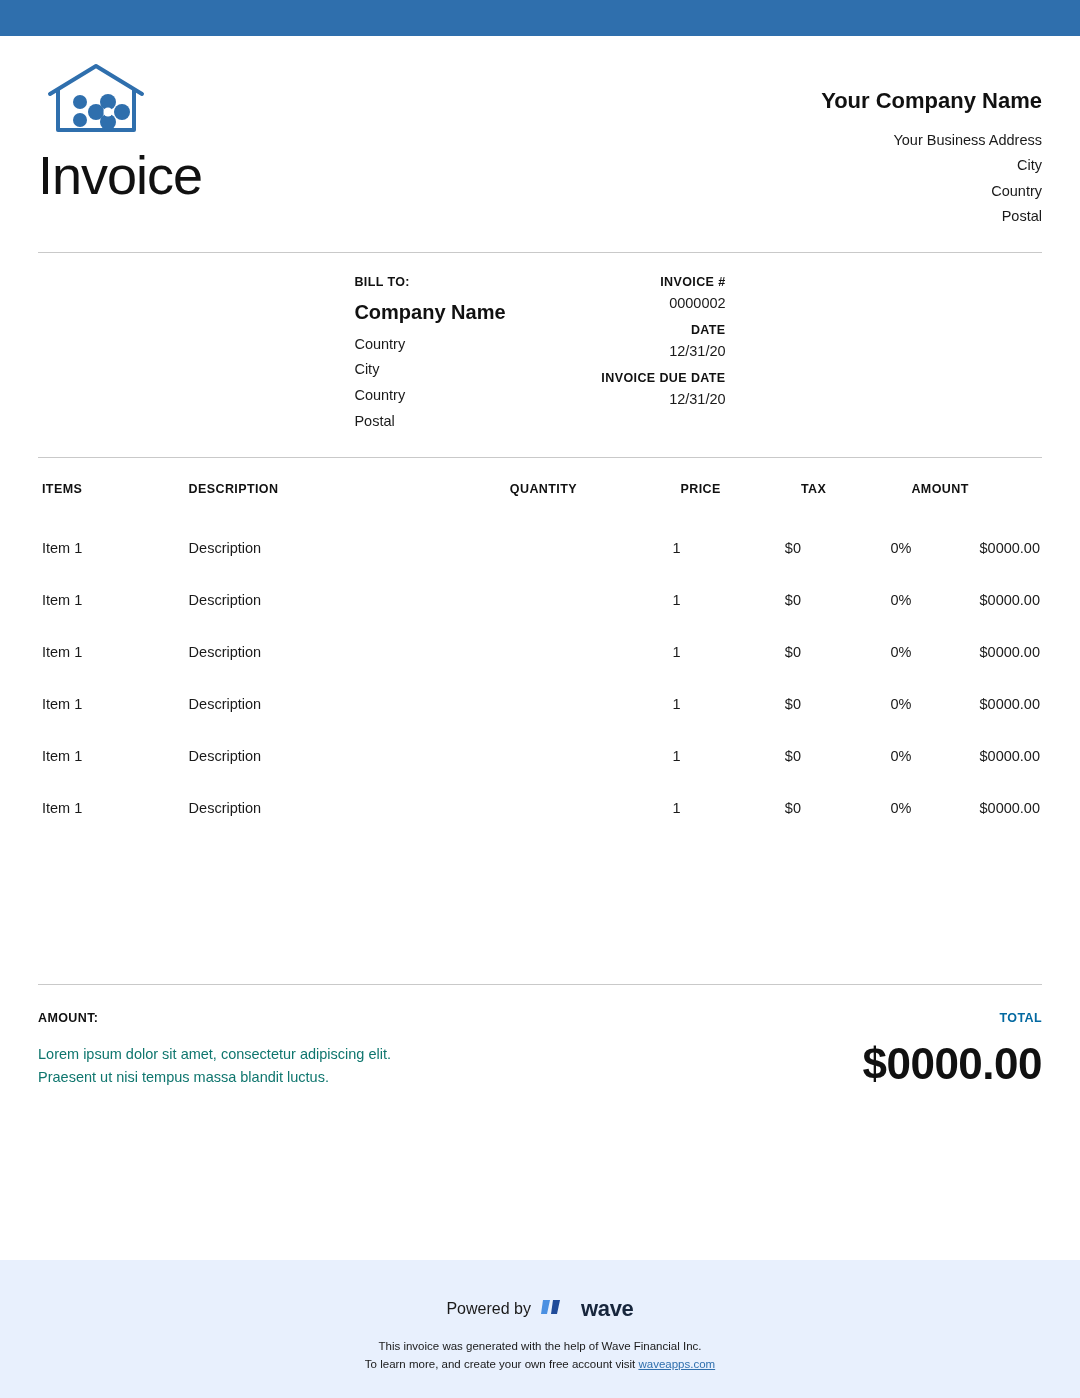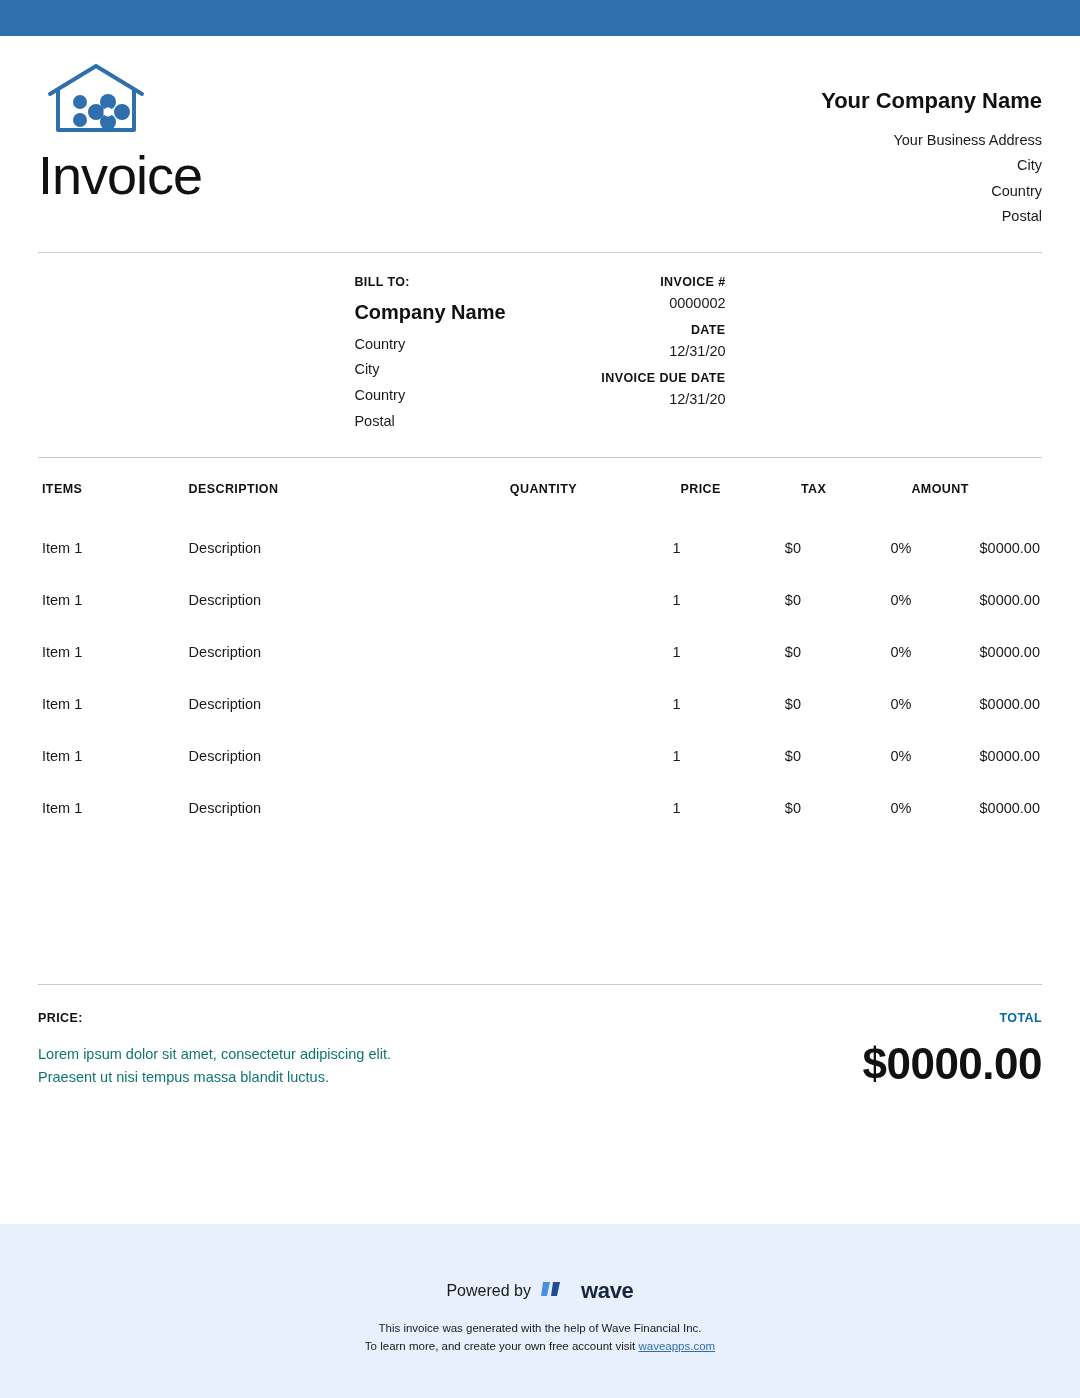--- a/index.html
+++ b/index.html
@@ -178,21 +178,21 @@
     font-size: 44px;
     font-weight: bold;
     margin-top: 14px;
     color: #111;
     letter-spacing: -0.5px;
   }
 
   
   .footer {
     background: #e8f0fd;
-    height: 174px;
+    height: 138px;
     flex: none;
     display: flex;
     flex-direction: column;
     align-items: center;
     justify-content: center;
     padding-top: 11px;
   }
   .powered {
     display: flex;
     align-items: center;
@@ -340,21 +340,21 @@
             <td class="col-amount">$0000.00</td>
           </tr>
         </tbody>
       </table>
     </div>
 
     <hr class="bottom-rule">
 
     <div class="summary">
       <div class="notes">
-        <div class="notes-label">PRICE:</div>
+        <div class="notes-label">AMOUNT:</div>
         <div class="notes-text">Lorem ipsum dolor sit amet, consectetur adipiscing elit.
 Praesent ut nisi tempus massa blandit luctus.</div>
       </div>
       <div class="total-box">
         <div class="total-label">TOTAL</div>
         <div class="total-amount">$0000.00</div>
       </div>
     </div>
 
   </div>

